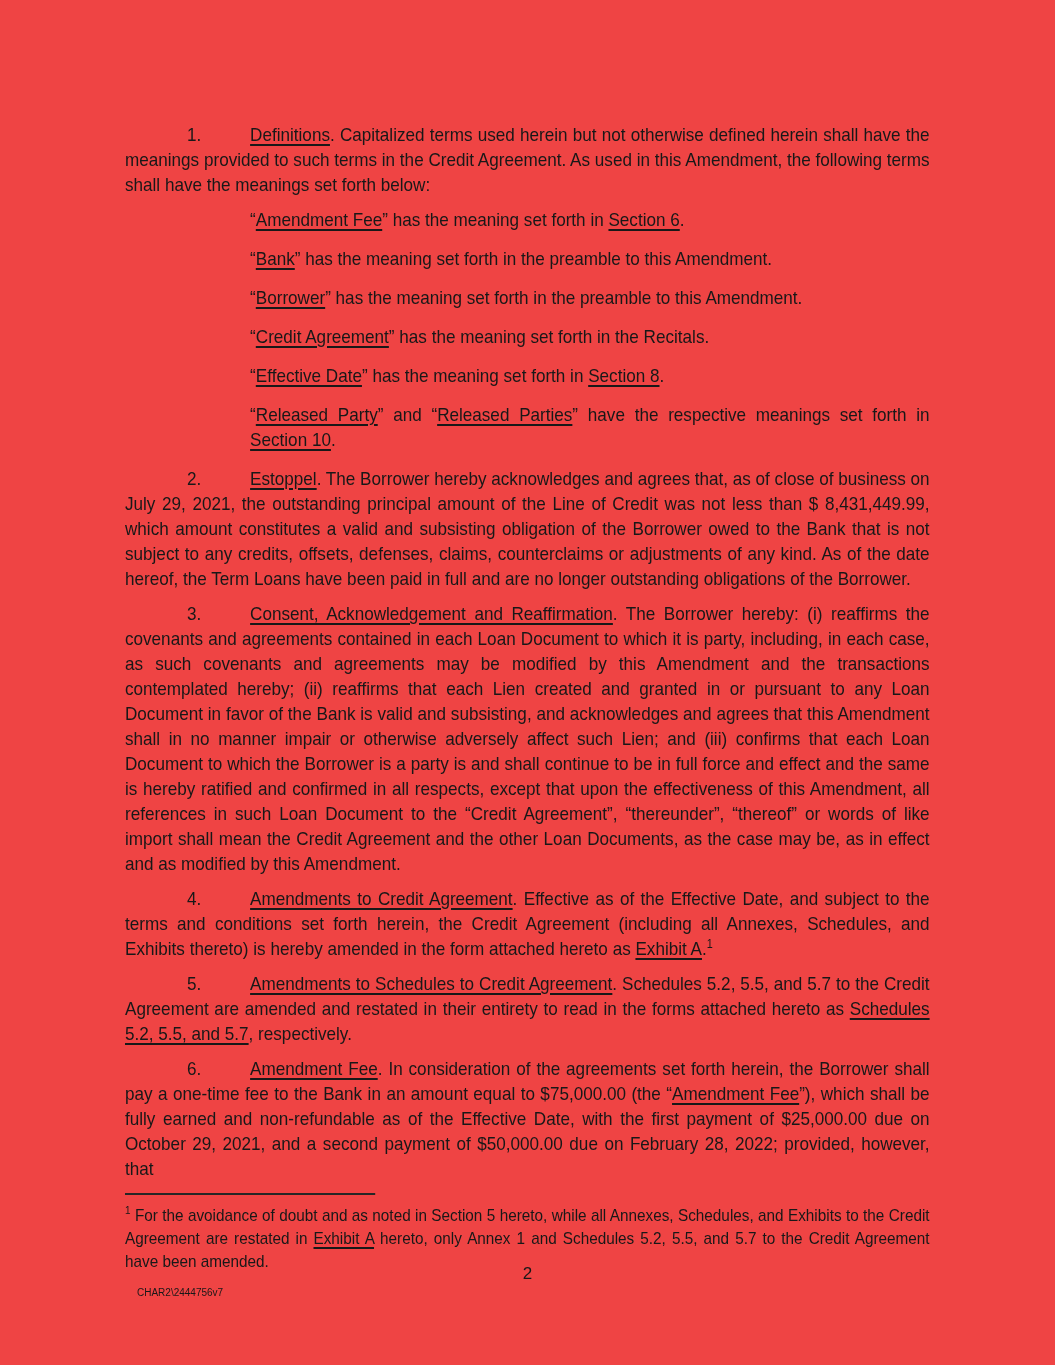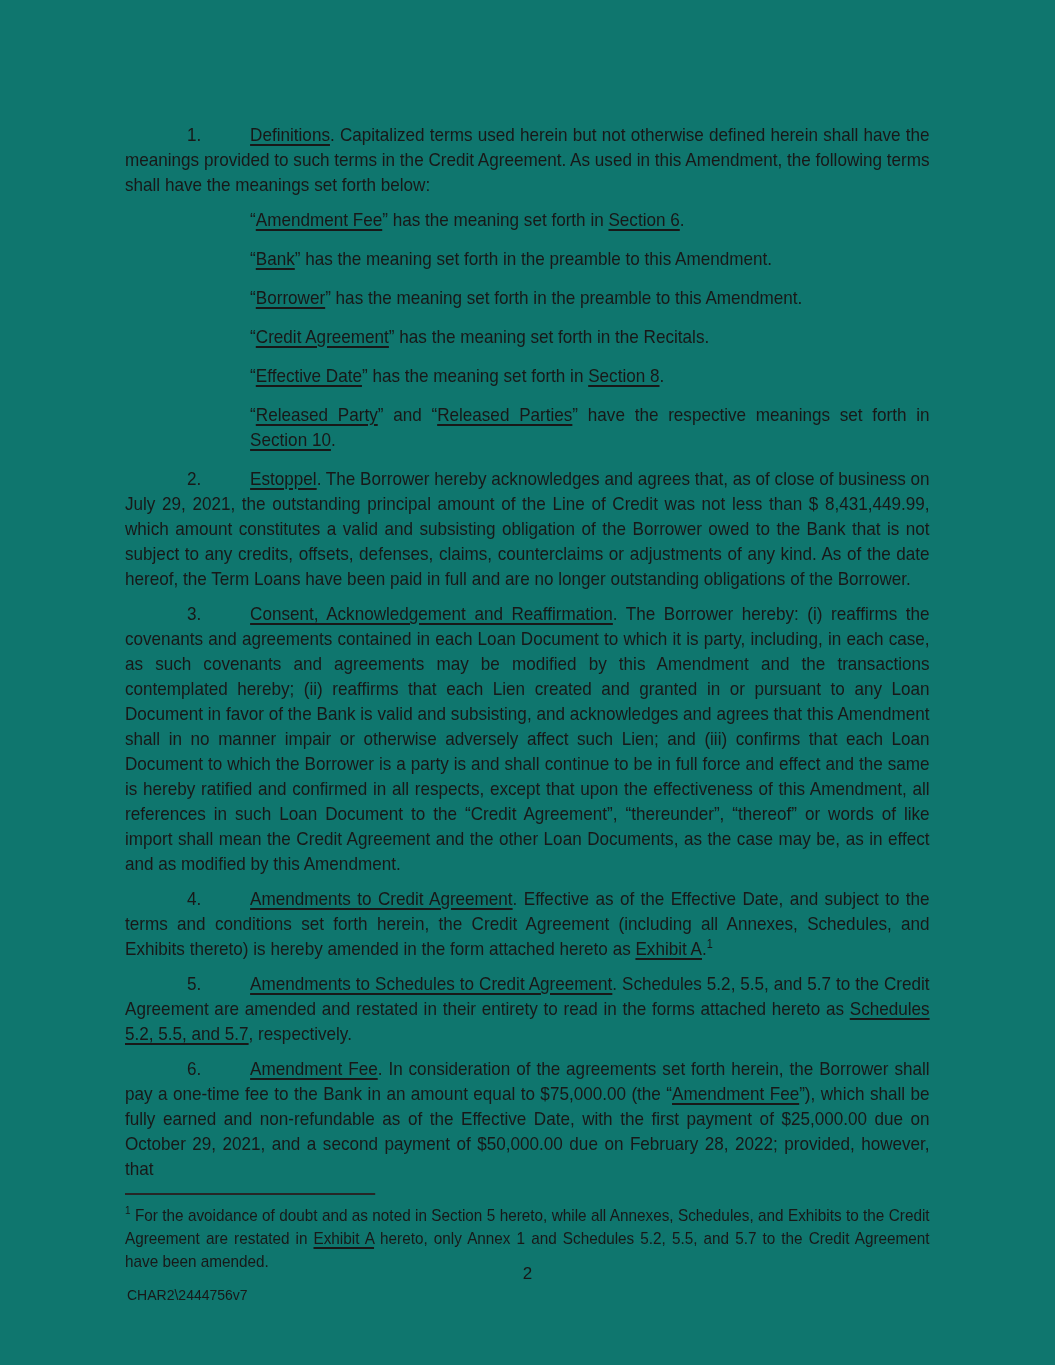--- a/index.html
+++ b/index.html
@@ -4,21 +4,21 @@
 <style>
   html, body {
     margin: 0;
     padding: 0;
     background: #ffffff;
   }
   .page {
     position: relative;
     width: 1055px;
     height: 1365px;
-    background: #0f766e;
+    background: #ef4444;
     overflow: hidden;
     font-family: "Liberation Sans", sans-serif;
     color: #181818;
   }
   .content {
     position: absolute;
     left: 125px;
     top: 0;
     width: 894px;
     padding-top: 122px;
@@ -74,22 +74,22 @@
     position: absolute;
     top: 1264px;
     left: 0;
     width: 1055px;
     text-align: center;
     font-size: 17px;
   }
   .doc-id {
     position: absolute;
     top: 1287px;
-    left: 127px;
-    font-size: 14px;
+    left: 137px;
+    font-size: 10px;
   }
 </style>
 </head>
 <body>
 
 <div class="page">
   <div class="content">
 
     <p class="para numbered"><span class="num">1.</span><span><span class="u">Definitions</span><span>.  Capitalized terms used herein but not otherwise defined herein shall have the meanings provided to such terms in the Credit Agreement.  As used in this Amendment, the following terms shall have the meanings set forth below:</span></span></p>
 

